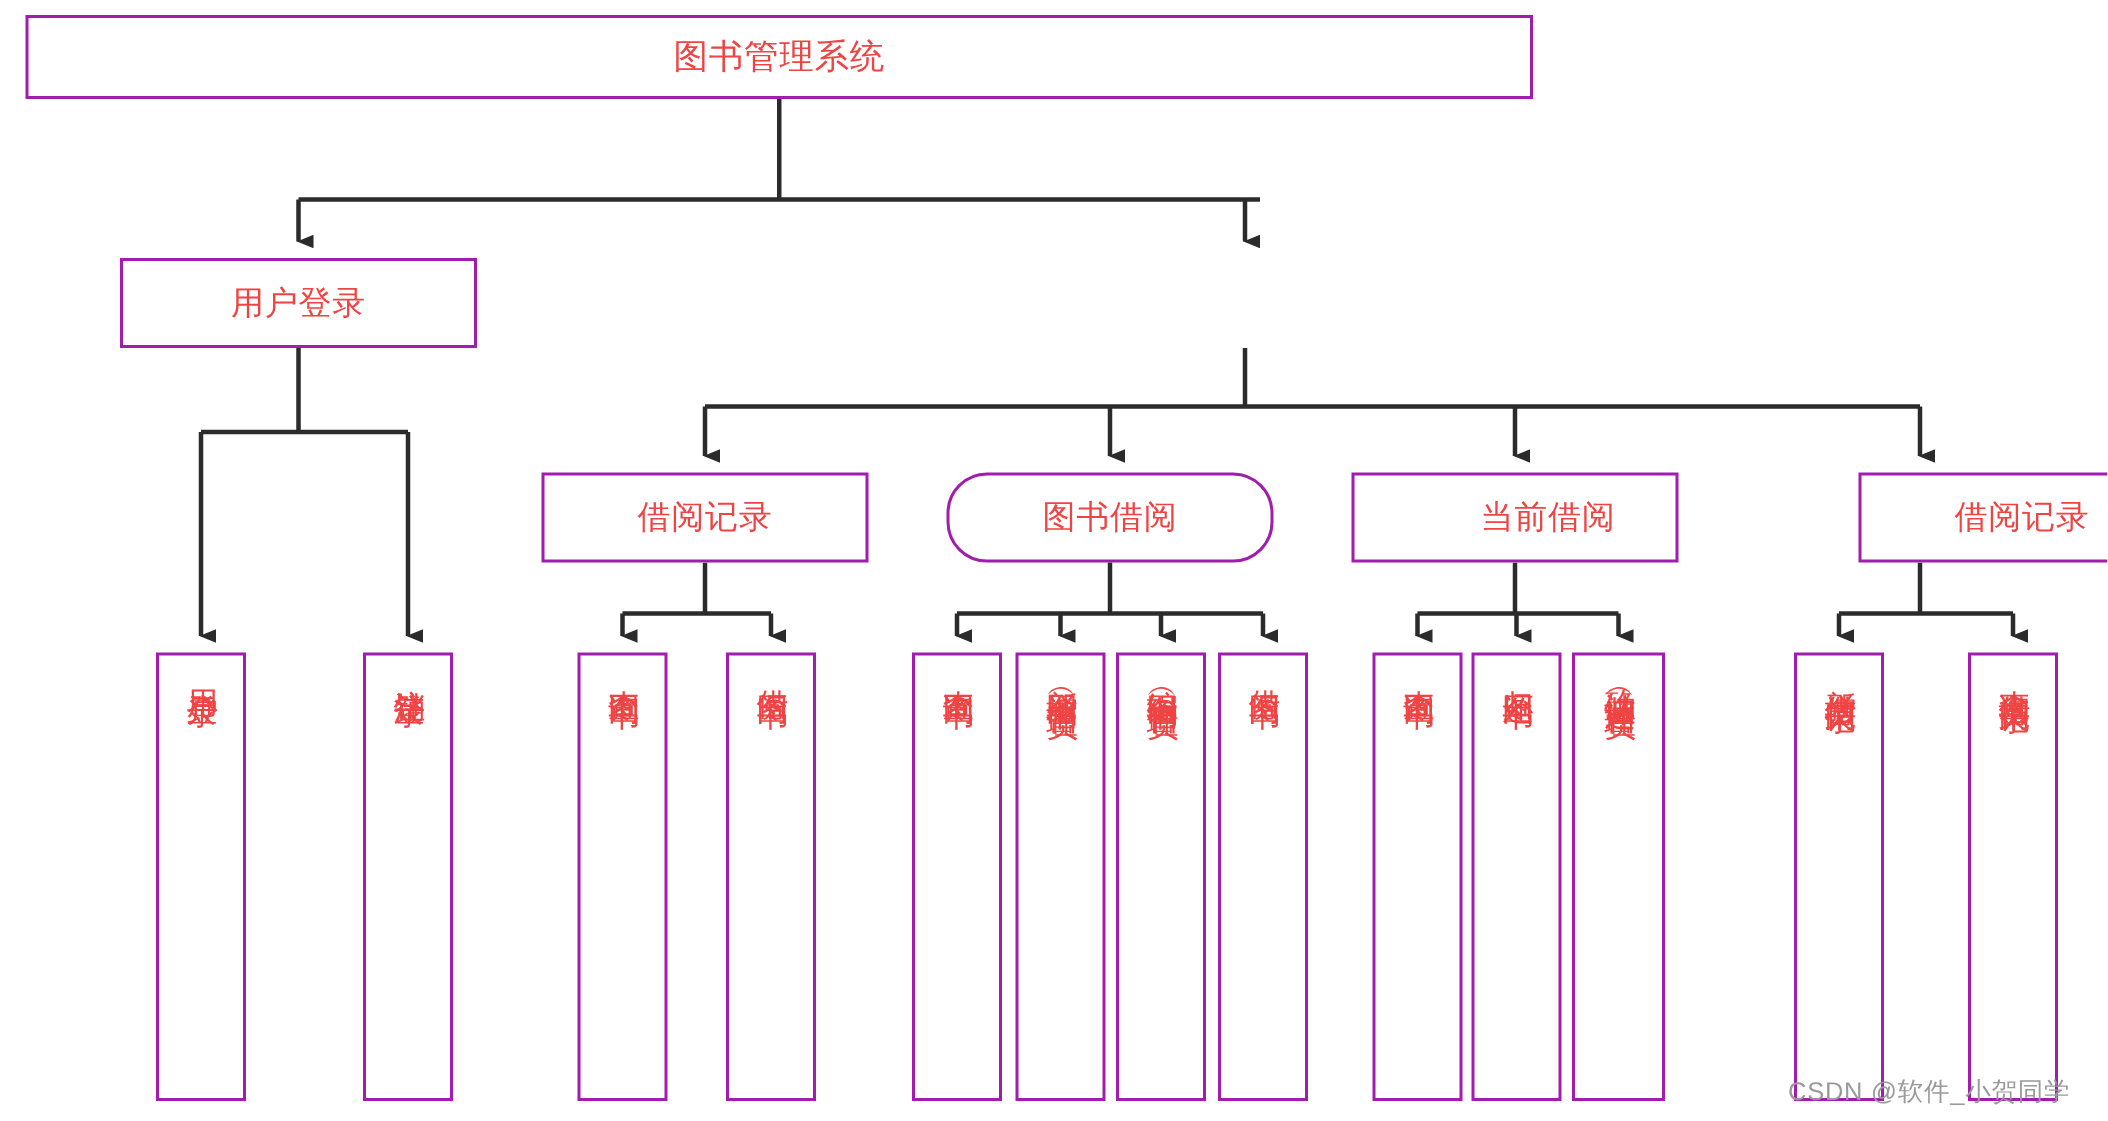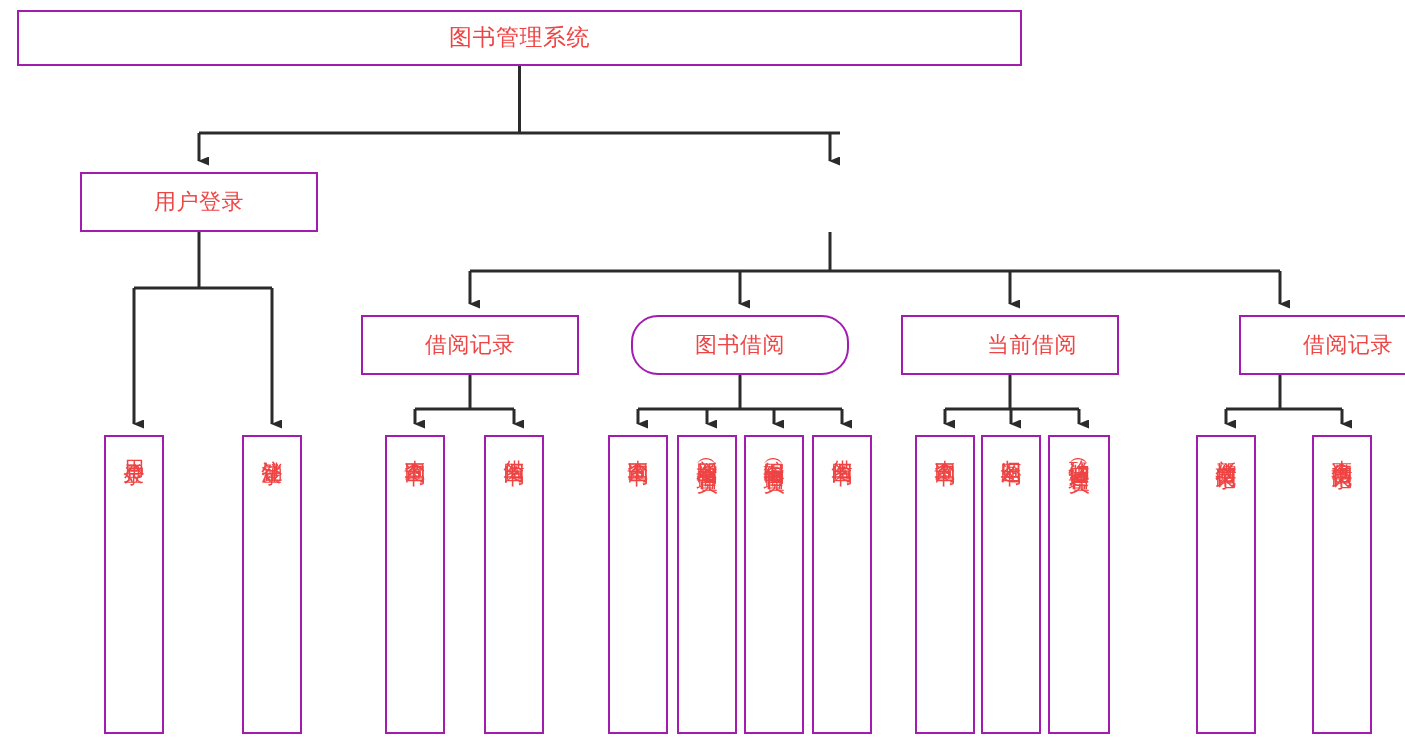--- a/index.html
+++ b/index.html
@@ -192,14 +192,15 @@
     <span class="node-label">确认归还（管理员）</span>
   </div>
 
   <div class="node vert" style="left:1196px; top:435px; width:60px; height:299px;">
     <span class="node-label">新增借阅记录</span>
   </div>
   <div class="node vert" style="left:1312px; top:435px; width:60px; height:299px;">
     <span class="node-label">查询借阅记录</span>
   </div>
 
+  <div class="watermark" style="left:1192px; top:716px;">CSDN @软件_小贺同学</div>
 
 </div>
 
 </body></html>

